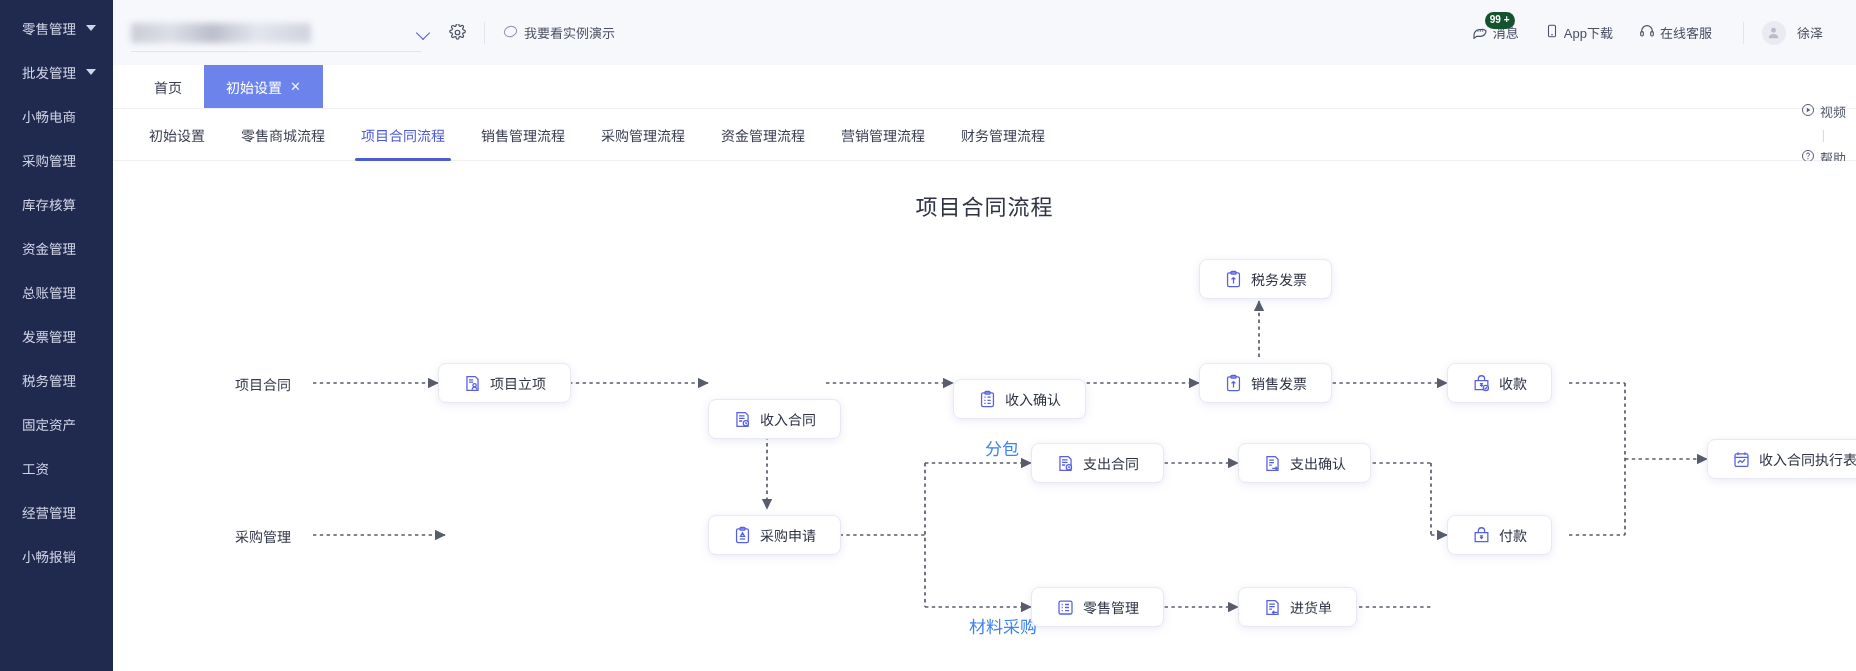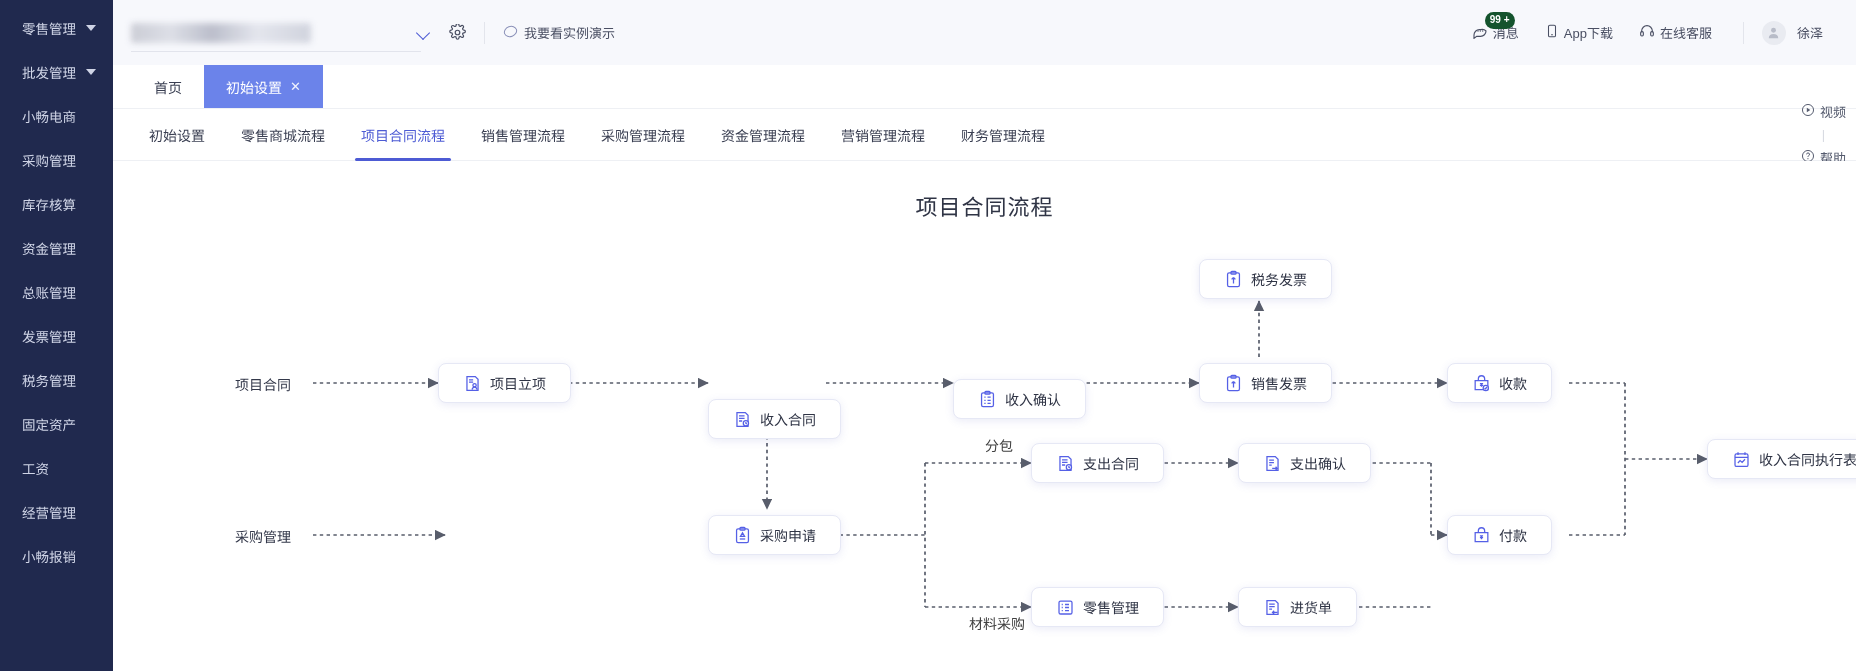--- a/index.html
+++ b/index.html
@@ -126,21 +126,21 @@
   
   .canvas { flex: 1 1 auto; position: relative; background: #fff; overflow: hidden; }
   .chart-title {
     position: absolute; left: 0; right: 0; top: 28px; text-align: center;
     font-size: 22px; color: #2f3445; letter-spacing: 1px;
   }
   .swimlabel {
     position: absolute; font-size: 14px; color: #33384a; white-space: nowrap;
   }
   .edge-label {
-    position: absolute; font-size: 14px; color: #404040; white-space: nowrap;
+    position: absolute; font-size: 17px; color: #3b82f6; white-space: nowrap;
   }
   .node {
     position: absolute; height: 40px; border-radius: 8px; background: #fff;
     border: 1px solid #e6e8f5;
     box-shadow: 0 2px 8px rgba(90,100,190,.13);
     display: flex; align-items: center; gap: 8px;
     padding: 0 24px; cursor: pointer; white-space: nowrap;
   }
   .node .lbl { font-size: 14px; color: #2f3445; }
   .node .ico { width: 19px; height: 19px; flex: 0 0 19px; display: flex; }

